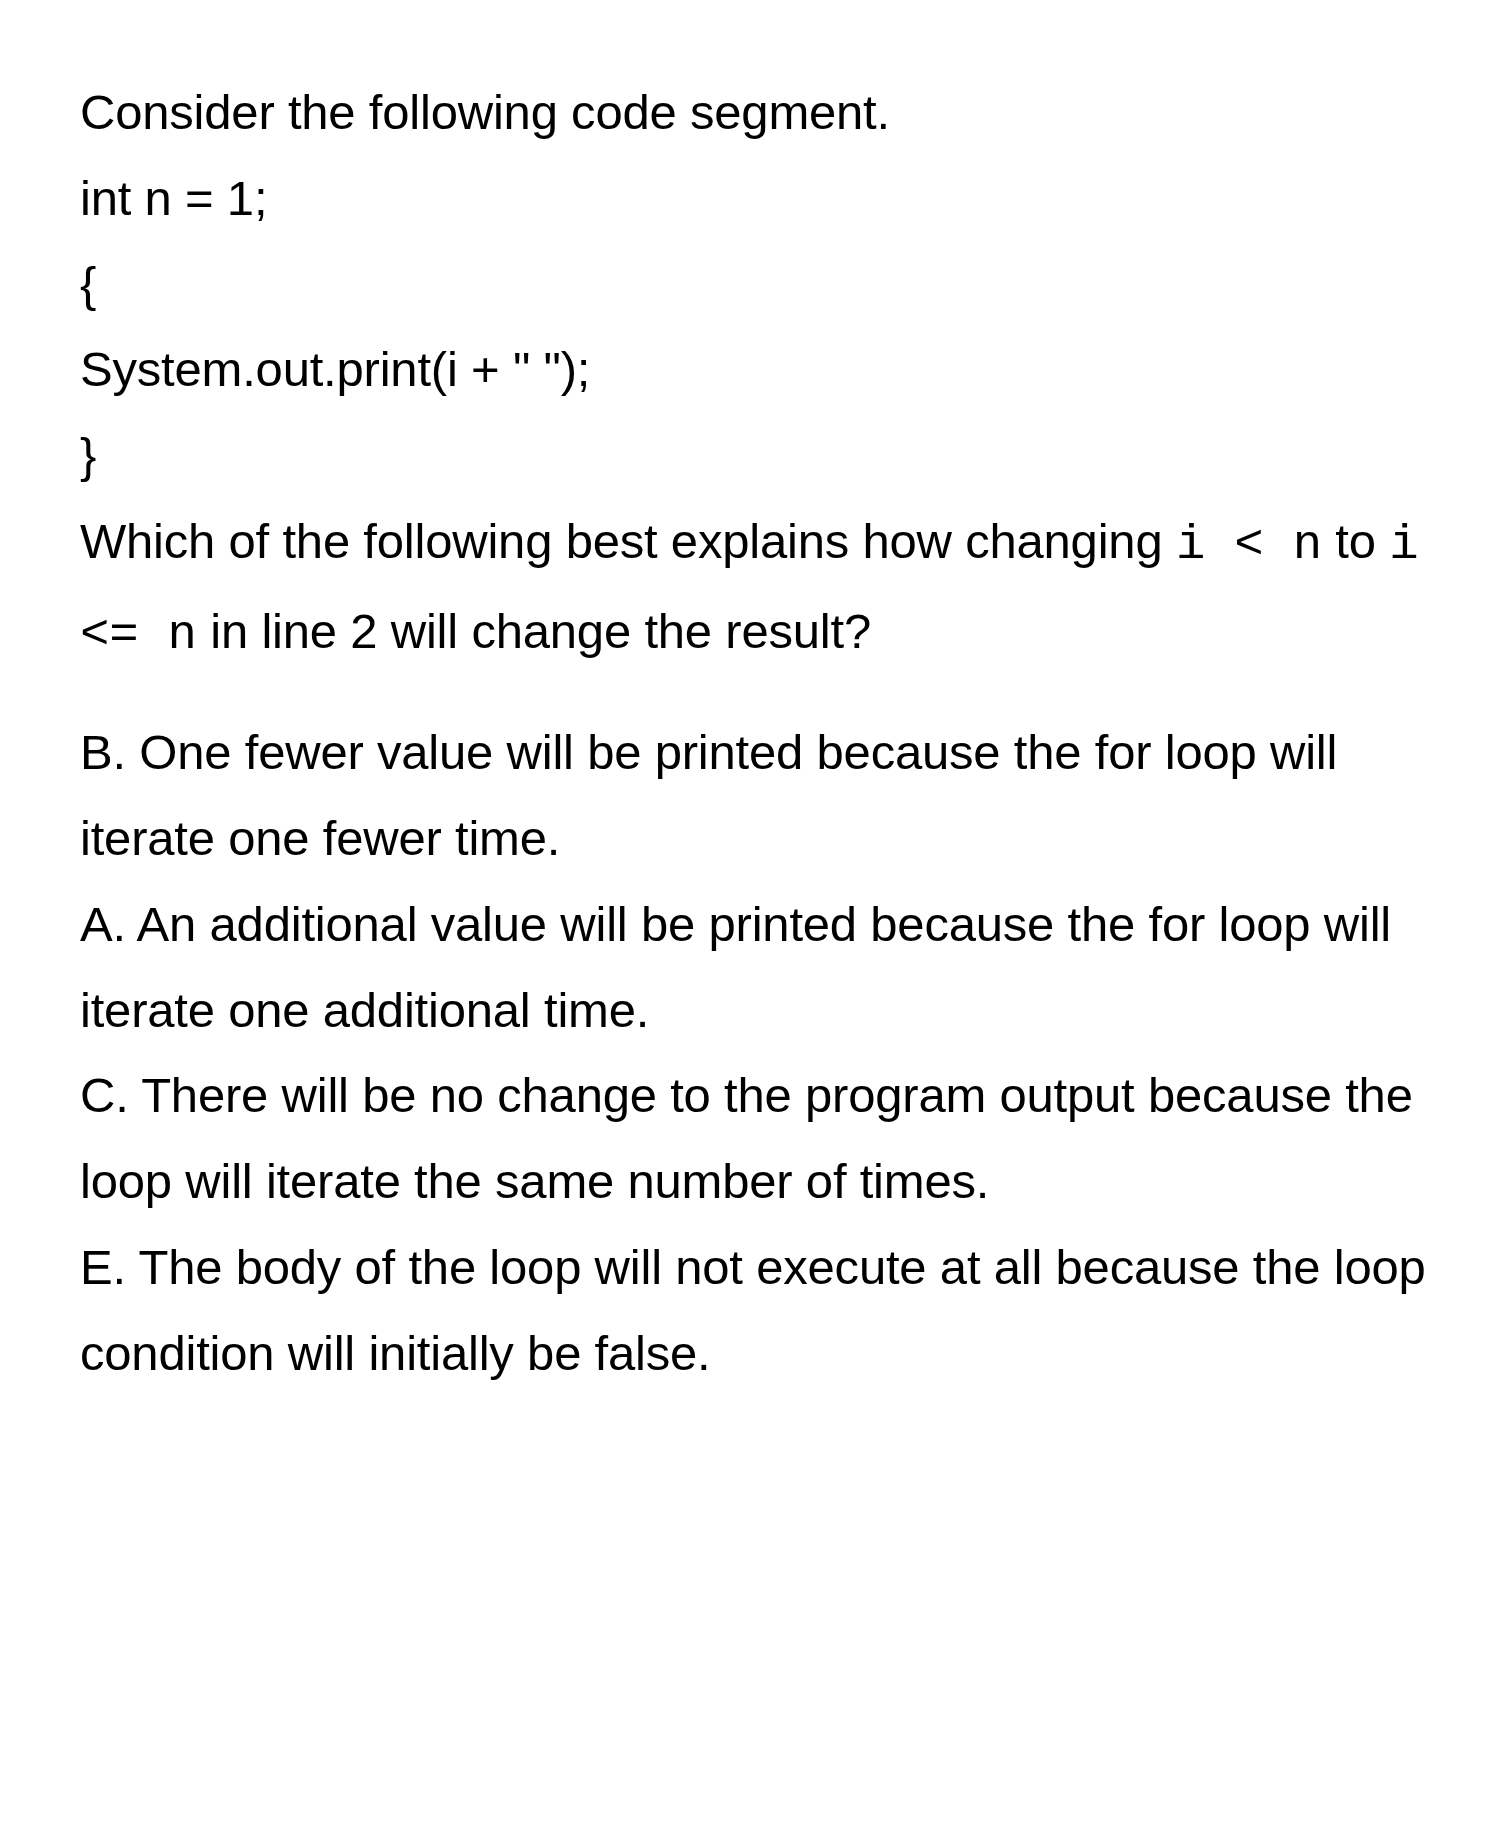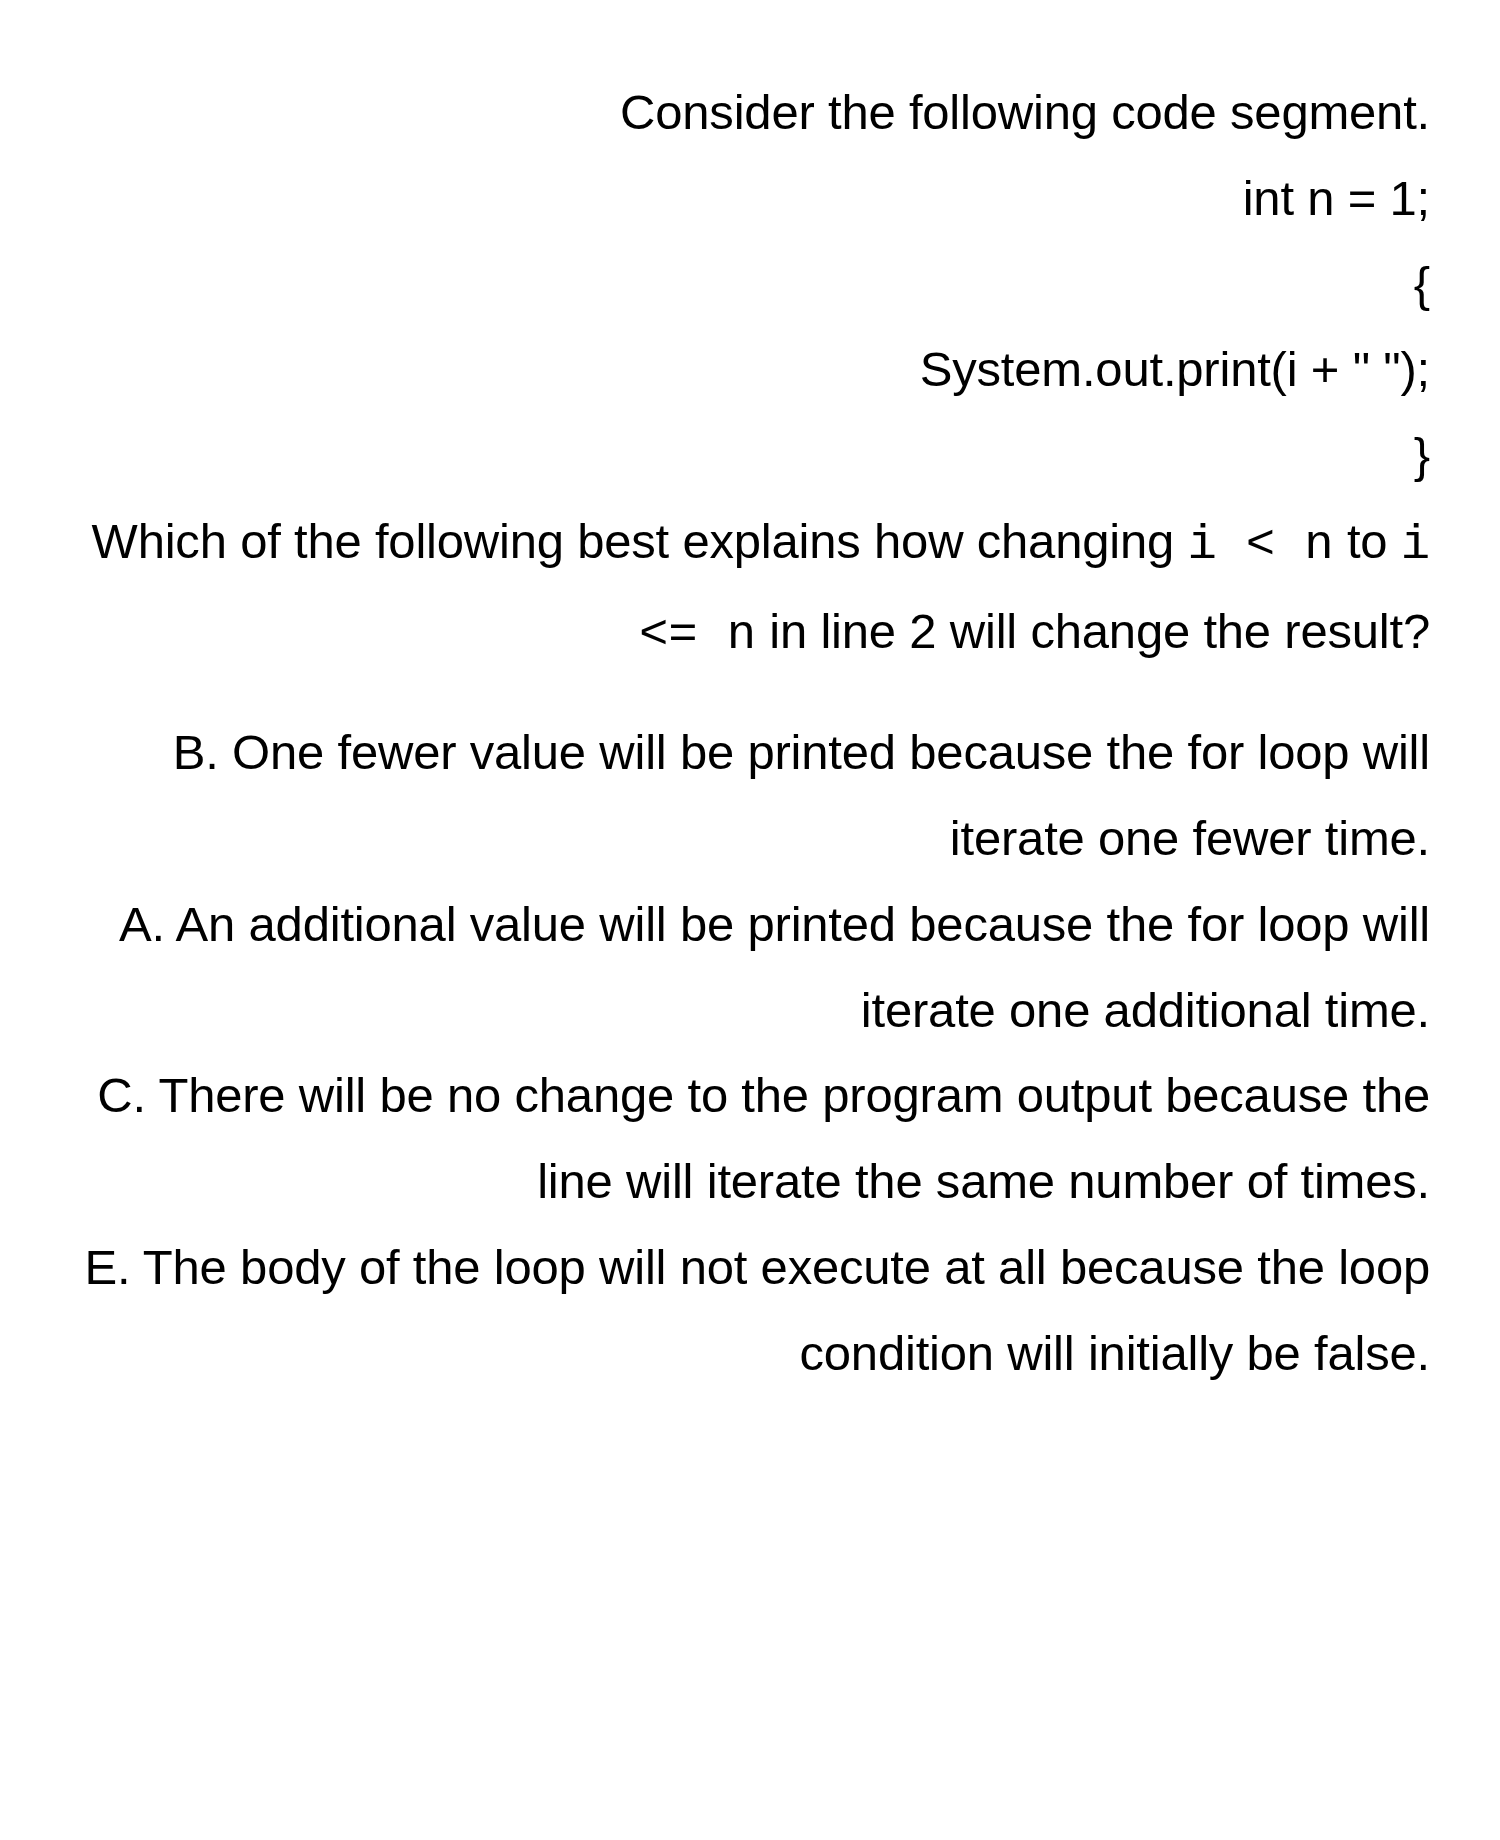--- a/index.html
+++ b/index.html
@@ -1,19 +1,18 @@
 <!DOCTYPE html>
 <html><head>
   <meta charset="utf-8">
   <style>
     * {
       margin: 0;
       padding: 0;
       box-sizing: border-box;
-      text-align: right;
     }
     body {
       width: 1500px;
       height: 1840px;
       background: #ffffff;
       font-family: -apple-system, BlinkMacSystemFont, "Segoe UI", Helvetica, Arial, sans-serif;
       color: #000000;
       padding: 70px 70px 70px 80px;
     }
     .content {
@@ -37,16 +36,16 @@
   <div>int n = 1;</div>
   <div>{</div>
   <div>System.out.print(i + " ");</div>
   <div>}</div>
   <div>
     <span>Which of the following best explains how changing </span><span class="code-inline">i &lt; n</span><span> to </span><span class="code-inline">i &lt;= n</span><span> in line 2 will change the result?</span>
   </div>
   <div class="answer-block">
     <div>B. One fewer value will be printed because the for loop will iterate one fewer time.</div>
     <div>A. An additional value will be printed because the for loop will iterate one additional time.</div>
-    <div>C. There will be no change to the program output because the line will iterate the same number of times.</div>
+    <div>C. There will be no change to the program output because the loop will iterate the same number of times.</div>
     <div>E. The body of the loop will not execute at all because the loop condition will initially be false.</div>
   </div>
 </div>
 
 </body></html>

